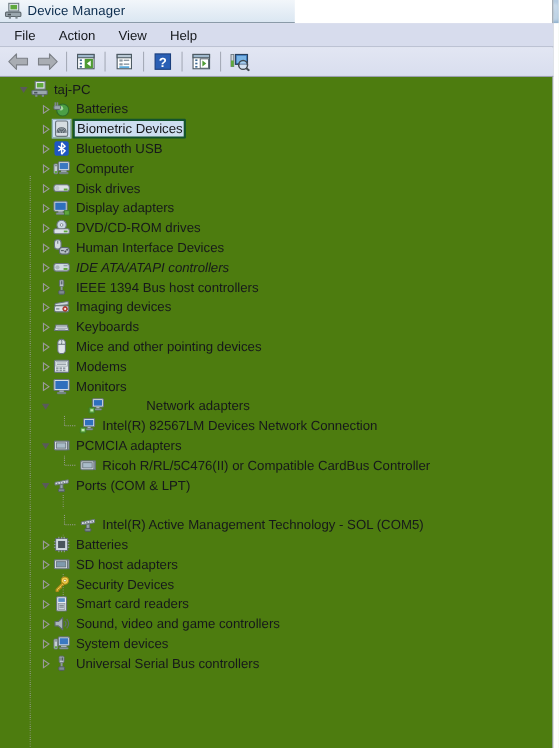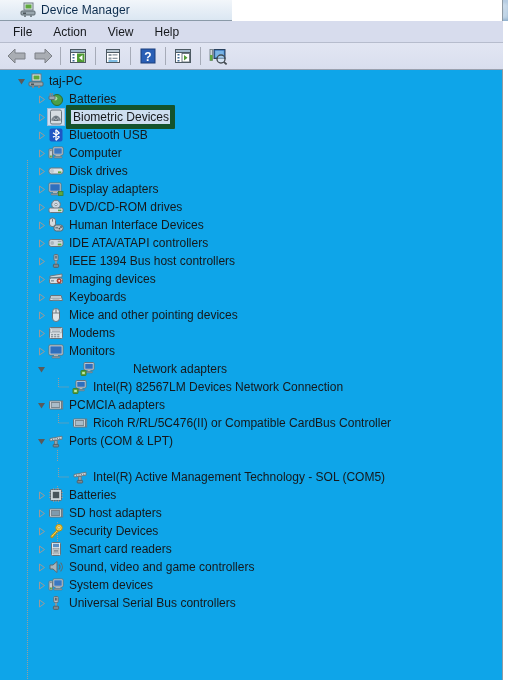--- a/index.html
+++ b/index.html
@@ -56,28 +56,28 @@
     height: 680px;
     background: #ffffff;
     border-right: 1px solid #8f9aa3;
     box-sizing: border-box;
   }
 
   
   .titlebar {
     position: absolute;
     left: 0; top: 0;
-    width: 232px;
+    width: 268px;
     height: 21px;
     background: linear-gradient(180deg, #f2f6fa 0%, #e6eef6 50%, #dbe7f2 100%);
     border-bottom: 1px solid #8a9aa8;
     box-sizing: border-box;
     display: flex;
     align-items: center;
-    padding-left: 20px;
+    padding-left: 4px;
   }
   .titlebar .title-text {
     font-size: 12px;
     color: #0b2c4d;
     margin-left: 5px;
     white-space: nowrap;
     letter-spacing: 0.1px;
   }
   .title-icon { width: 16px; height: 16px; flex: 0 0 16px; }
 
@@ -129,21 +129,21 @@
     background: #a6abb8;
     margin: 0 4px;
   }
 
   
   .treepane {
     position: absolute;
     left: 0; top: 70px;
     width: 502px;
     height: 610px;
-    background: #0ea5e9;
+    background: #4d7c0f;
     overflow: hidden;
   }
   .node {
     position: absolute;
     height: 18px;
     display: flex;
     align-items: center;
     white-space: nowrap;
     cursor: default;
   }
@@ -163,21 +163,21 @@
     margin-right: 2px;
   }
   .node-label {
     font-size: 12px;
     color: #16181b;
     padding: 1px 2px 1px 3px;
     line-height: 14px;
   }
   .node.selected .node-label {
     background: #cddef0;
-    border: 5px solid #14532d;
+    border: 2px solid #14532d;
     padding: 0px 1px 0px 2px;
     border-radius: 1px;
     text-align: center;
   }
   .node.selected .node-icon {
     background: #cddef0;
     outline: 1px solid #9dbbd9;
   }
 
   .dotline {
@@ -467,21 +467,21 @@
           <line x1="4.5" y1="1.8" x2="4.5" y2="4.6" stroke="#68747b" stroke-width="0.9"></line>
           <rect x="6" y="8" width="9" height="6" rx="2.4" fill="#b9c2c9" stroke="#5f6a71" stroke-width="1"></rect>
           <circle cx="13" cy="10" r="0.9" fill="#4a545a"></circle>
           <circle cx="11.4" cy="11.6" r="0.9" fill="#4a545a"></circle>
           <rect x="7.4" y="10.4" width="2.6" height="0.9" fill="#4a545a"></rect>
         </svg>
       </span>
       <span class="node-label">Human Interface Devices</span>
     </div>
 
-    <div class="node" style="left:34px; top:164px;">
+    <div class="node" style="left:34px; top:164px;font-style:italic;">
       <span class="twisty">
         <svg width="9" height="9" viewBox="0 0 9 9">
             <path d="M2.5 1 L7.5 4.5 L2.5 8 Z" fill="none" stroke="#9a9a9a" stroke-width="1"></path>
           </svg>
       </span>
       <span class="node-icon">
         <svg width="16" height="16" viewBox="0 0 16 16">
           <rect x="1" y="4.5" width="14" height="7" rx="2.2" fill="#cfd9e0" stroke="#6c777e" stroke-width="1"></rect>
           <ellipse cx="4.2" cy="8" rx="1.9" ry="1.9" fill="#aab6bd"></ellipse>
           <rect x="9.8" y="8.6" width="3.6" height="1.8" fill="#5fa83c"></rect>

